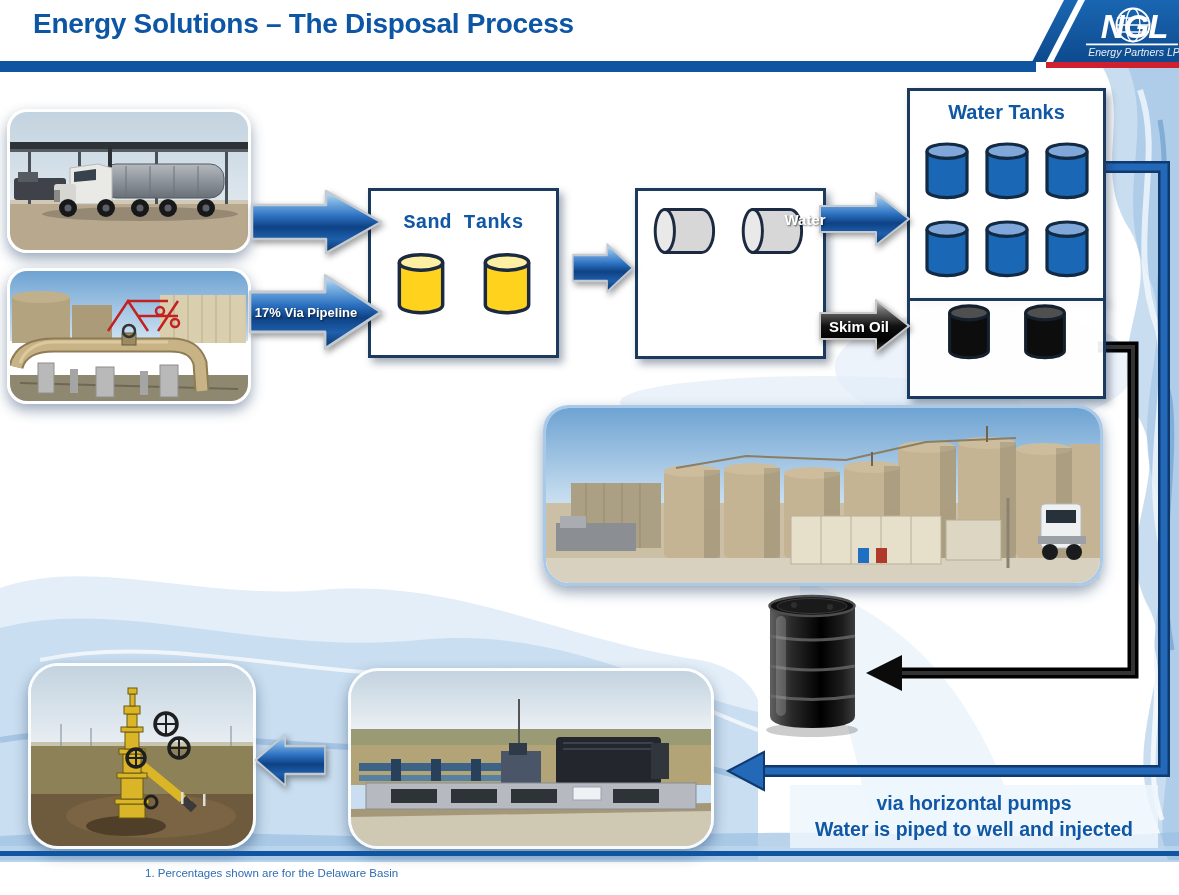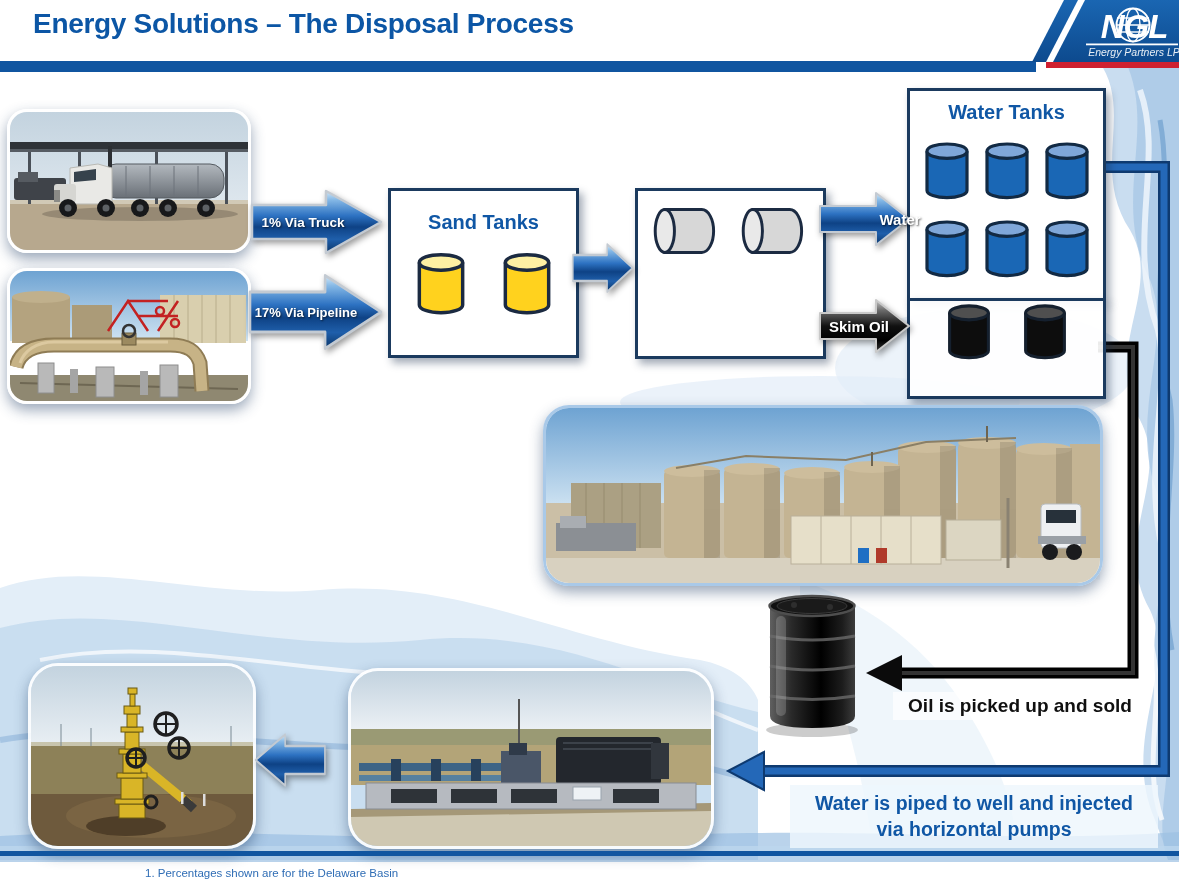--- a/index.html
+++ b/index.html
@@ -222,30 +222,29 @@
       <rect x="112" y="62" width="14" height="12" fill="#9c8a60" stroke="#6b5c3d"></rect>
       <circle cx="119" cy="60" r="6" fill="none" stroke="#333" stroke-width="2.5"></circle>
     </svg>
   </div>
 
   <div class="arrow-wrap" style="left:250px;top:188px;">
     <svg width="134" height="68" viewBox="0 0 134 68">
       <polygon points="2,17 76,17 76,3 131,34 76,65 76,51 2,51" fill="url(#gBlueArrow)" stroke="#c3cad2" stroke-width="2.5" stroke-linejoin="round"></polygon>
     </svg>
   </div>
-  <div class="arrow-label" style="left:252px;top:188px;width:102px;height:68px;font-size:13.5px;">1% Via Truck</div>
 
   <div class="arrow-wrap" style="left:248px;top:272px;">
     <svg width="136" height="80" viewBox="0 0 134 68" preserveAspectRatio="none">
       <polygon points="2,17 76,17 76,3 131,34 76,65 76,51 2,51" fill="url(#gBlueArrow)" stroke="#c3cad2" stroke-width="2.5" stroke-linejoin="round"></polygon>
     </svg>
   </div>
   <div class="arrow-label" style="left:248px;top:272px;width:116px;height:80px;font-size:13px;">17% Via Pipeline</div>
 
-  <div class="flow-box" style="left:388px;top:188px;width:185px;height:164px;">
+  <div class="flow-box" style="left:368px;top:188px;width:185px;height:164px;font-family:Liberation Mono, monospace;">
     <h3 style="margin-top:20px;font-size:20px;">Sand Tanks</h3>
     <div class="tank-row" style="gap:34px;margin-top:10px;">
       <svg width="52" height="70" viewBox="0 0 60 80">
         <path d="M5,14 L5,63 A25,9 0 0 0 55,63 L55,14" fill="#ffd21e" stroke="#1b2a41" stroke-width="4"></path>
         <ellipse cx="30" cy="14" rx="25" ry="9" fill="#fdf0a3" stroke="#1b2a41" stroke-width="4"></ellipse>
       </svg>
       <svg width="52" height="70" viewBox="0 0 60 80">
         <path d="M5,14 L5,63 A25,9 0 0 0 55,63 L55,14" fill="#ffd21e" stroke="#1b2a41" stroke-width="4"></path>
         <ellipse cx="30" cy="14" rx="25" ry="9" fill="#fdf0a3" stroke="#1b2a41" stroke-width="4"></ellipse>
       </svg>
@@ -269,21 +268,21 @@
         <ellipse cx="16" cy="33" rx="13" ry="29" fill="#e9e9e9" stroke="#1b2a41" stroke-width="4"></ellipse>
       </svg>
     </div>
   </div>
 
   <div class="arrow-wrap" style="left:819px;top:192px;">
     <svg width="92" height="55" viewBox="0 0 92 55">
       <polygon points="1,14 57,14 57,1 90,27 57,53 57,40 1,40" fill="url(#gBlueArrow)" stroke="#c3cad2" stroke-width="2" stroke-linejoin="round"></polygon>
     </svg>
   </div>
-  <div class="arrow-label" style="left:867px;top:192px;width:92px;height:55px;font-size:15px;padding-right:26px;box-sizing:border-box;">Water</div>
+  <div class="arrow-label" style="left:772px;top:192px;width:92px;height:55px;font-size:15px;padding-right:26px;box-sizing:border-box;">Water</div>
 
   <div class="arrow-wrap" style="left:819px;top:299px;">
     <svg width="92" height="55" viewBox="0 0 92 55">
       <polygon points="1,14 57,14 57,1 90,27 57,53 57,40 1,40" fill="url(#gBlackArrow)" stroke="#c9c9c9" stroke-width="2" stroke-linejoin="round"></polygon>
     </svg>
   </div>
   <div class="arrow-label" style="left:819px;top:299px;width:92px;height:55px;font-size:15px;padding-right:12px;box-sizing:border-box;text-align:center;">Skim Oil</div>
 
   <div class="flow-box" style="left:907px;top:88px;width:193px;height:207px;">
     <h3 style="margin-top:10px;font-size:20px;">Water Tanks</h3>
@@ -402,21 +401,20 @@
       <path d="M10,78 Q52,86 95,78" stroke="#6a6a6a" stroke-width="3" fill="none" opacity=".8"></path>
       <path d="M10,108 Q52,115 95,108" stroke="#6a6a6a" stroke-width="3" fill="none" opacity=".8"></path>
       <ellipse cx="52" cy="18" rx="42.5" ry="10" fill="#101010" stroke="#4e4e4e" stroke-width="2.5"></ellipse>
       <ellipse cx="52" cy="18" rx="35" ry="7.5" fill="#1a1a1a" stroke="#3a3a3a"></ellipse>
       <circle cx="34" cy="17" r="3" fill="#2e2e2e"></circle>
         <circle cx="70" cy="19" r="3" fill="#2e2e2e"></circle>
       <rect x="16" y="28" width="10" height="100" rx="5" fill="#ffffff" opacity=".18"></rect>
     </svg>
   </div>
 
-  <div class="caption-dark" style="left:893px;top:692px;width:238px;">Oil is picked up and sold</div>
 
   <div class="photo" style="left:28px;top:663px;width:222px;height:180px;border-radius:30px;">
     <svg width="222" height="180" viewBox="0 0 222 180">
       <rect width="222" height="86" fill="url(#gSkyHazy)"></rect>
       <rect y="76" width="222" height="8" fill="#b9b28e" opacity=".7"></rect>
       <rect y="80" width="222" height="55" fill="#8d8158"></rect>
       <rect y="128" width="222" height="52" fill="#6e5a3d"></rect>
       <ellipse cx="120" cy="150" rx="85" ry="22" fill="#7a6443"></ellipse>
       <ellipse cx="95" cy="160" rx="40" ry="10" fill="#4f3e28"></ellipse>
       <line x1="30" y1="58" x2="30" y2="80" stroke="#7a8a94"></line>
@@ -489,20 +487,20 @@
       <rect x="15" y="112" width="330" height="26" fill="#b6bac0" stroke="#878c93"></rect>
       <rect x="40" y="118" width="46" height="14" fill="#2e3338"></rect>
         <rect x="100" y="118" width="46" height="14" fill="#2e3338"></rect>
       <rect x="160" y="118" width="46" height="14" fill="#2e3338"></rect>
         <rect x="262" y="118" width="46" height="14" fill="#2e3338"></rect>
       <rect x="222" y="116" width="28" height="13" fill="#eef2f5" stroke="#99a3ad"></rect>
     </svg>
   </div>
 
   <div class="caption-blue" style="left:790px;top:785px;width:348px;">
+    <div>via horizontal pumps</div>
     <div>Water is piped to well and injected</div>
-    <div>via horizontal pumps</div>
   </div>
 
   <div class="footer-line"></div>
   <div class="footnote">1. Percentages shown are for the Delaware Basin</div>
 
 </div>
 
 </body></html>

